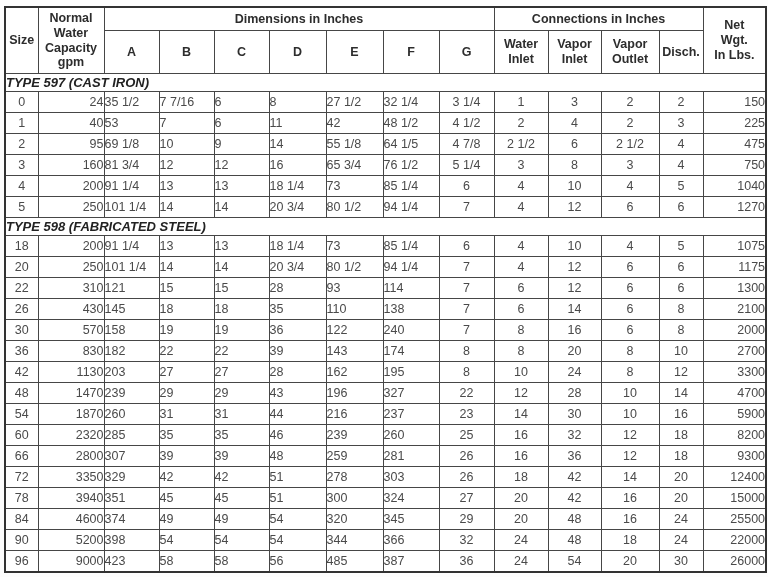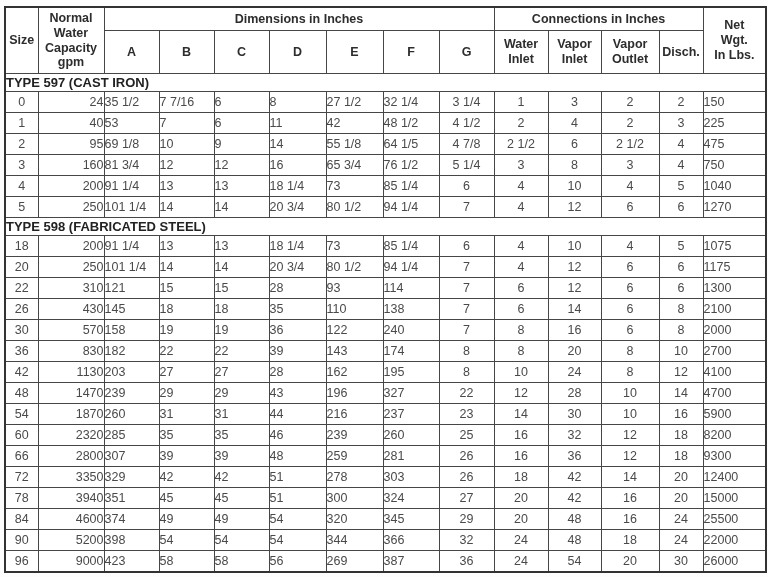--- a/index.html
+++ b/index.html
@@ -40,33 +40,34 @@
   th.span2 { padding: 0 2px; }
   
   td.section-title {
     height: 17px;
     font-weight: bold;
     font-size: 13px;
     color: #222222;
     text-align: left;
     padding-left: 5px;
     vertical-align: middle;
+    font-style: italic;
   }
   
   tbody td.cell {
     height: 20px;
     font-size: 12.5px;
     color: #4a4a4a;
     vertical-align: middle;
     white-space: nowrap;
   }
   td.a-c  { text-align: center; }
   td.a-l  { text-align: left;  padding-left: 11px; }
   td.a-r  { text-align: right; padding-right: 8px; }
-  td.a-rw { text-align: left; padding-right: 14px; }
+  td.a-rw { text-align: right; padding-right: 14px; }
 </style>
 </head>
 <body>
 
 <table class="spec">
   <colgroup>
     <col style="width:33px">
       <col style="width:66px">
     <col style="width:55px">
       <col style="width:55px">
@@ -317,21 +318,21 @@
         <td class="cell a-l">27</td>
         <td class="cell a-l">27</td>
         <td class="cell a-l">28</td>
         <td class="cell a-l">162</td>
         <td class="cell a-l">195</td>
         <td class="cell a-c">8</td>
         <td class="cell a-c">10</td>
         <td class="cell a-c">24</td>
         <td class="cell a-c">8</td>
         <td class="cell a-c">12</td>
-        <td class="cell a-rw">4100</td>
+        <td class="cell a-rw">3300</td>
       </tr>
       <tr>
         <td class="cell a-c">48</td>
         <td class="cell a-r">1470</td>
         <td class="cell a-l">239</td>
         <td class="cell a-l">29</td>
         <td class="cell a-l">29</td>
         <td class="cell a-l">43</td>
         <td class="cell a-l">196</td>
         <td class="cell a-l">327</td>
@@ -454,21 +455,21 @@
         <td class="cell a-c">24</td>
         <td class="cell a-rw">22000</td>
       </tr>
       <tr>
         <td class="cell a-c">96</td>
         <td class="cell a-r">9000</td>
         <td class="cell a-l">423</td>
         <td class="cell a-l">58</td>
         <td class="cell a-l">58</td>
         <td class="cell a-l">56</td>
-        <td class="cell a-l">269</td>
+        <td class="cell a-l">485</td>
         <td class="cell a-l">387</td>
         <td class="cell a-c">36</td>
         <td class="cell a-c">24</td>
         <td class="cell a-c">54</td>
         <td class="cell a-c">20</td>
         <td class="cell a-c">30</td>
         <td class="cell a-rw">26000</td>
       </tr>
     </tbody>
 </table>

